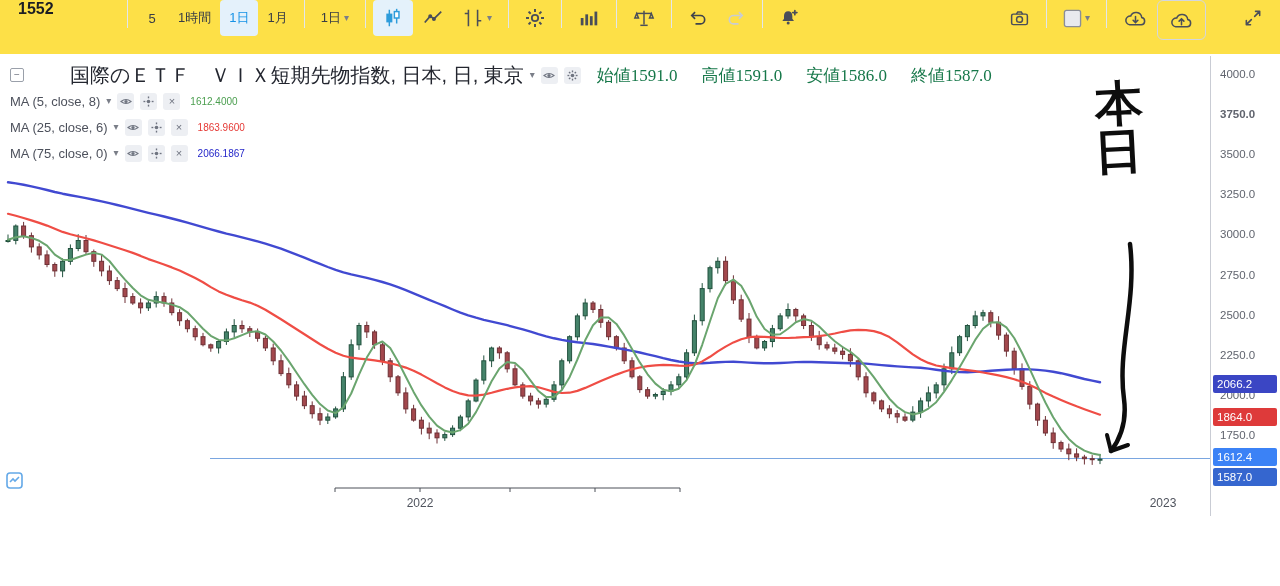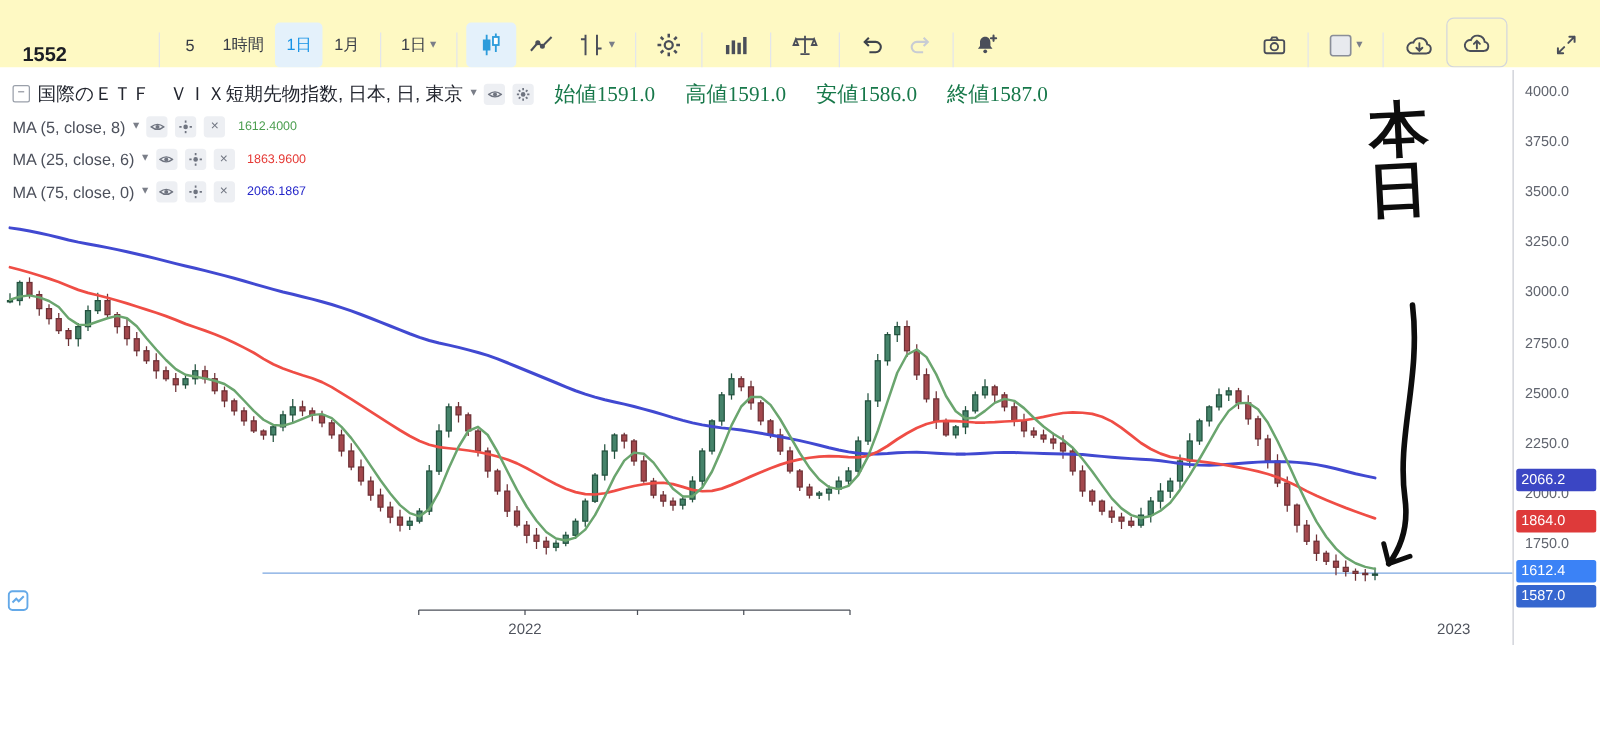--- a/index.html
+++ b/index.html
@@ -1,40 +1,40 @@
 <!DOCTYPE html>
 <html><head>
 <meta charset="utf-8">
 <style>
   * { box-sizing: border-box; }
   html,body { margin:0; padding:0; width:1280px; height:586px; overflow:hidden; background:#fff;
     font-family:"Liberation Sans","DejaVu Sans",sans-serif; }
 
   
-  .toolbar { display:flex; align-items:flex-end; height:54px; padding:0 8px 0 0; background:#fef9c3; }
+  .toolbar { display:flex; align-items:flex-start; height:54px; padding:0 8px 0 0; background:#fde047; }
   .symbol { width:120px; font-size:16px; font-weight:600; color:#1c1e24; padding-left:18px; cursor:pointer; }
   .sep { width:1px; height:28px; background:#e3e6ec; margin:0 7px; flex:none; }
   .tbtn { height:36px; min-width:34px; padding:0 9px; display:flex; align-items:center; justify-content:center;
           font-size:13px; color:#383c46; border-radius:4px; cursor:pointer; flex:none; gap:3px; background:transparent; border:none; }
   .tbtn.active { color:#1592e6; background:#e4f1fb; }
   .tbtn.boxed { border:1px solid #d3d6dd; border-radius:6px; height:40px; padding:0 11px; }
   .caret { font-size:10px; color:#7a7e88; line-height:1; }
   .spacer { flex:1; }
   .icn svg { display:block; }
 
   
   .chart { position:relative; width:1280px; height:532px; background:#fff; }
   #chart-svg { position:absolute; left:0; top:0; }
 
   
   .legend { position:absolute; left:10px; top:8px; z-index:5; }
   .lrow { display:flex; align-items:center; gap:6px; height:26px; }
   .collapse-box { width:14px; height:14px; border:1px solid #9aa0aa; border-radius:2px; color:#6f7480;
                   font-size:10px; line-height:12px; text-align:center; cursor:pointer; background:#fff; }
-  .ltitle { font-size:15px; color:#23262f; }
+  .ltitle { font-size:20px; color:#23262f;margin-left:40px; }
   .lgbox { width:17px; height:17px; background:#edeff3; border-radius:3px; color:#6f7480; font-size:11px;
            display:inline-flex; align-items:center; justify-content:center; cursor:pointer; }
   .ohlc { display:flex; gap:24px; margin-left:10px; font-size:17px;font-family:Liberation Serif, serif; }
   .ohlc-item { white-space:nowrap; }
   .marow-label { font-size:13px; color:#4d515c; }
   .maval { font-size:10px; font-weight:500; margin-left:4px; }
 
   
   .price-axis { position:absolute; top:2px; right:0; width:70px; height:460px; border-left:1px solid #c9ccd4; z-index:6; background:transparent; }
   .ptick { position:absolute; left:9px; transform:translateY(-50%); font-size:11.5px; color:#60646e; white-space:nowrap; }
@@ -621,21 +621,21 @@
             </g>
           </svg>
         </span>
       <span class="lgbox">×</span>
       <span class="maval" style="color: rgb(36, 38, 201);">2066.1867</span>
     </div>
   </div>
 
   <div class="price-axis" id="price-axis">
       <div class="ptick" style="top: 18px;">4000.0</div>
-      <div class="ptick" style="top: 58.1px;">3750.0</div>
+      <div class="ptick" style="top: 58.1px; font-weight: bold;">3750.0</div>
       <div class="ptick" style="top: 98.2px;">3500.0</div>
       <div class="ptick" style="top: 138.3px;">3250.0</div>
       <div class="ptick" style="top: 178.4px;">3000.0</div>
       <div class="ptick" style="top: 218.6px;">2750.0</div>
       <div class="ptick" style="top: 258.7px;">2500.0</div>
       <div class="ptick" style="top: 298.8px;">2250.0</div>
       <div class="ptick" style="top: 338.9px;">2000.0</div>
       <div class="ptick" style="top: 379px;">1750.0</div>
       <div class="badge" style="top: 328.3px; background: rgb(59, 70, 196);">2066.2</div>
       <div class="badge" style="top: 360.7px; background: rgb(222, 58, 58);">1864.0</div>

